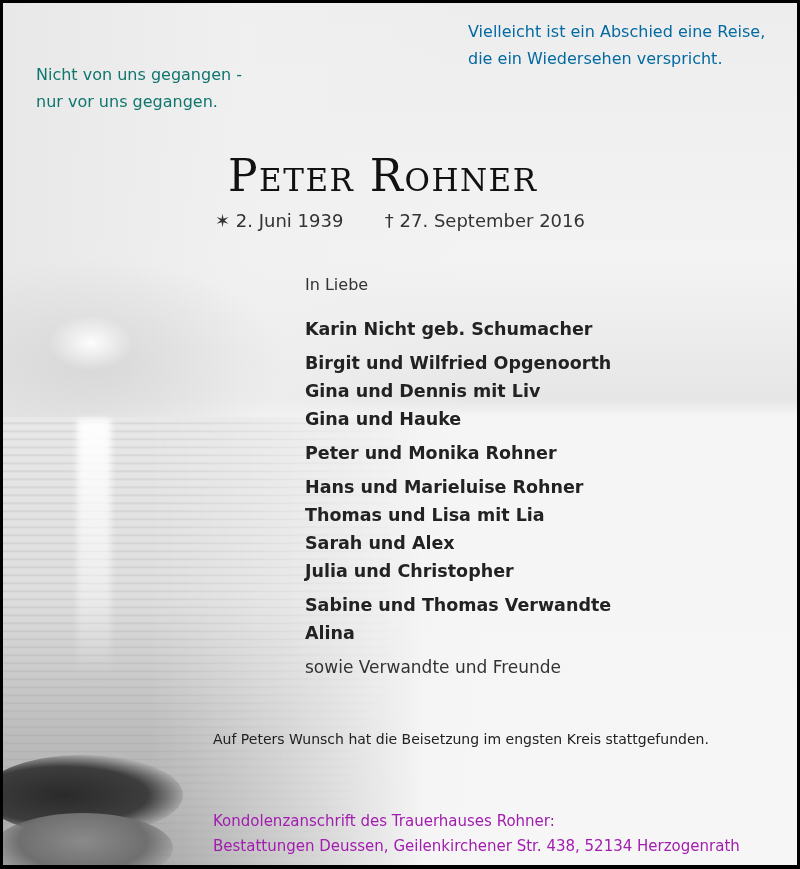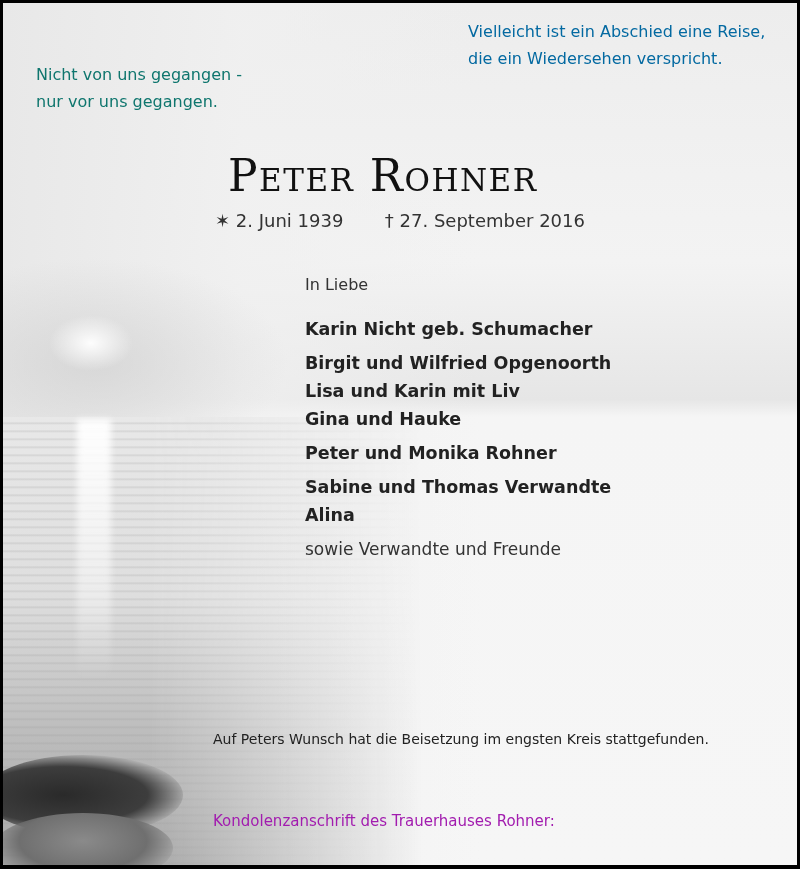--- a/index.html
+++ b/index.html
@@ -91,31 +91,38 @@
     <span>27. September 2016</span>
   </div>
 
   <div class="text family">
     <div class="in-liebe">In Liebe</div>
     <div class="group">
       <div class="fam-line">Karin Nicht geb. Schumacher</div>
     </div>
     <div class="group">
       <div class="fam-line">Birgit und Wilfried Opgenoorth</div>
-      <div class="fam-line">Lisa und Karin mit Liv</div>
+      <div class="fam-line">Gina und Dennis mit Liv</div>
       <div class="fam-line">Gina und Hauke</div>
     </div>
     <div class="group">
       <div class="fam-line">Peter und Monika Rohner</div>
+    </div>
+    <div class="group">
+      <div class="fam-line">Hans und Marieluise Rohner</div>
+      <div class="fam-line">Thomas und Lisa mit Lia</div>
+      <div class="fam-line">Sarah und Alex</div>
+      <div class="fam-line">Julia und Christopher</div>
     </div>
     <div class="group">
       <div class="fam-line">Sabine und Thomas Verwandte</div>
       <div class="fam-line">Alina</div>
     </div>
     <div class="also">sowie Verwandte und Freunde</div>
   </div>
 
   <div class="text note">Auf Peters Wunsch hat die Beisetzung im engsten Kreis stattgefunden.</div>
 
   <div class="text address">
     <div>Kondolenzanschrift des Trauerhauses Rohner:</div>
+    <div>Bestattungen Deussen, Geilenkirchener Str. 438, 52134 Herzogenrath</div>
   </div>
 </div>
 
 </body></html>

